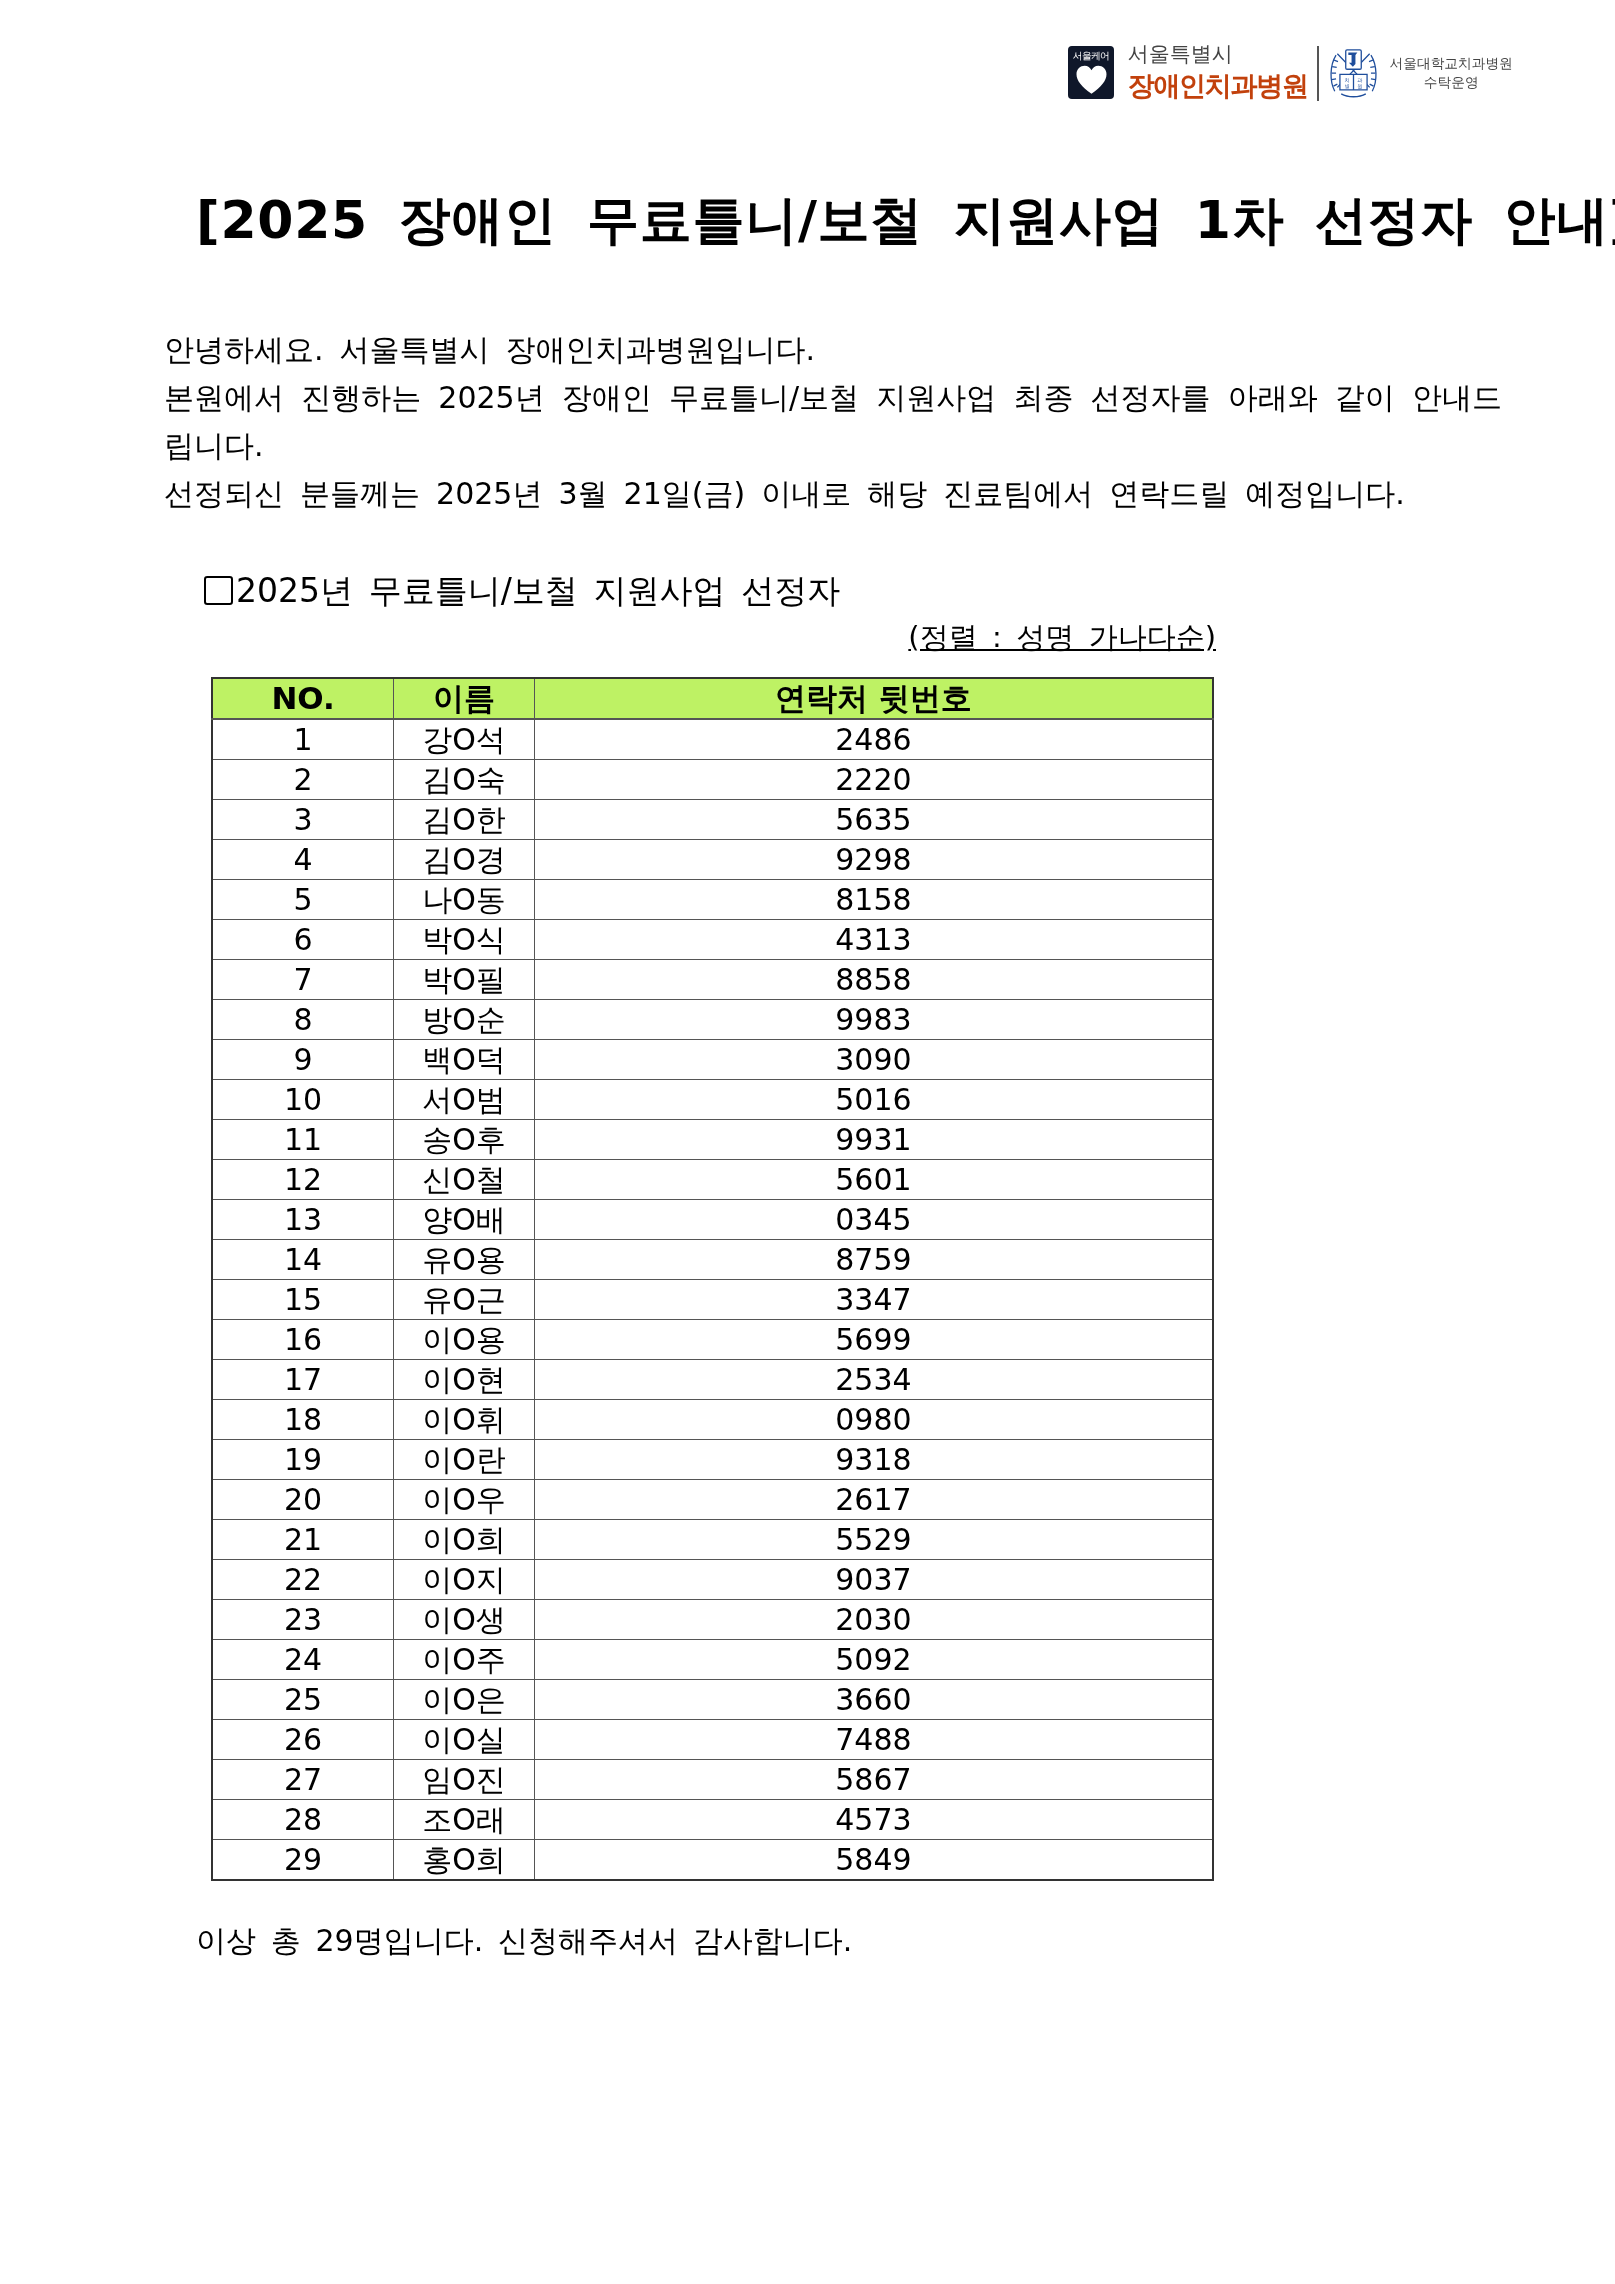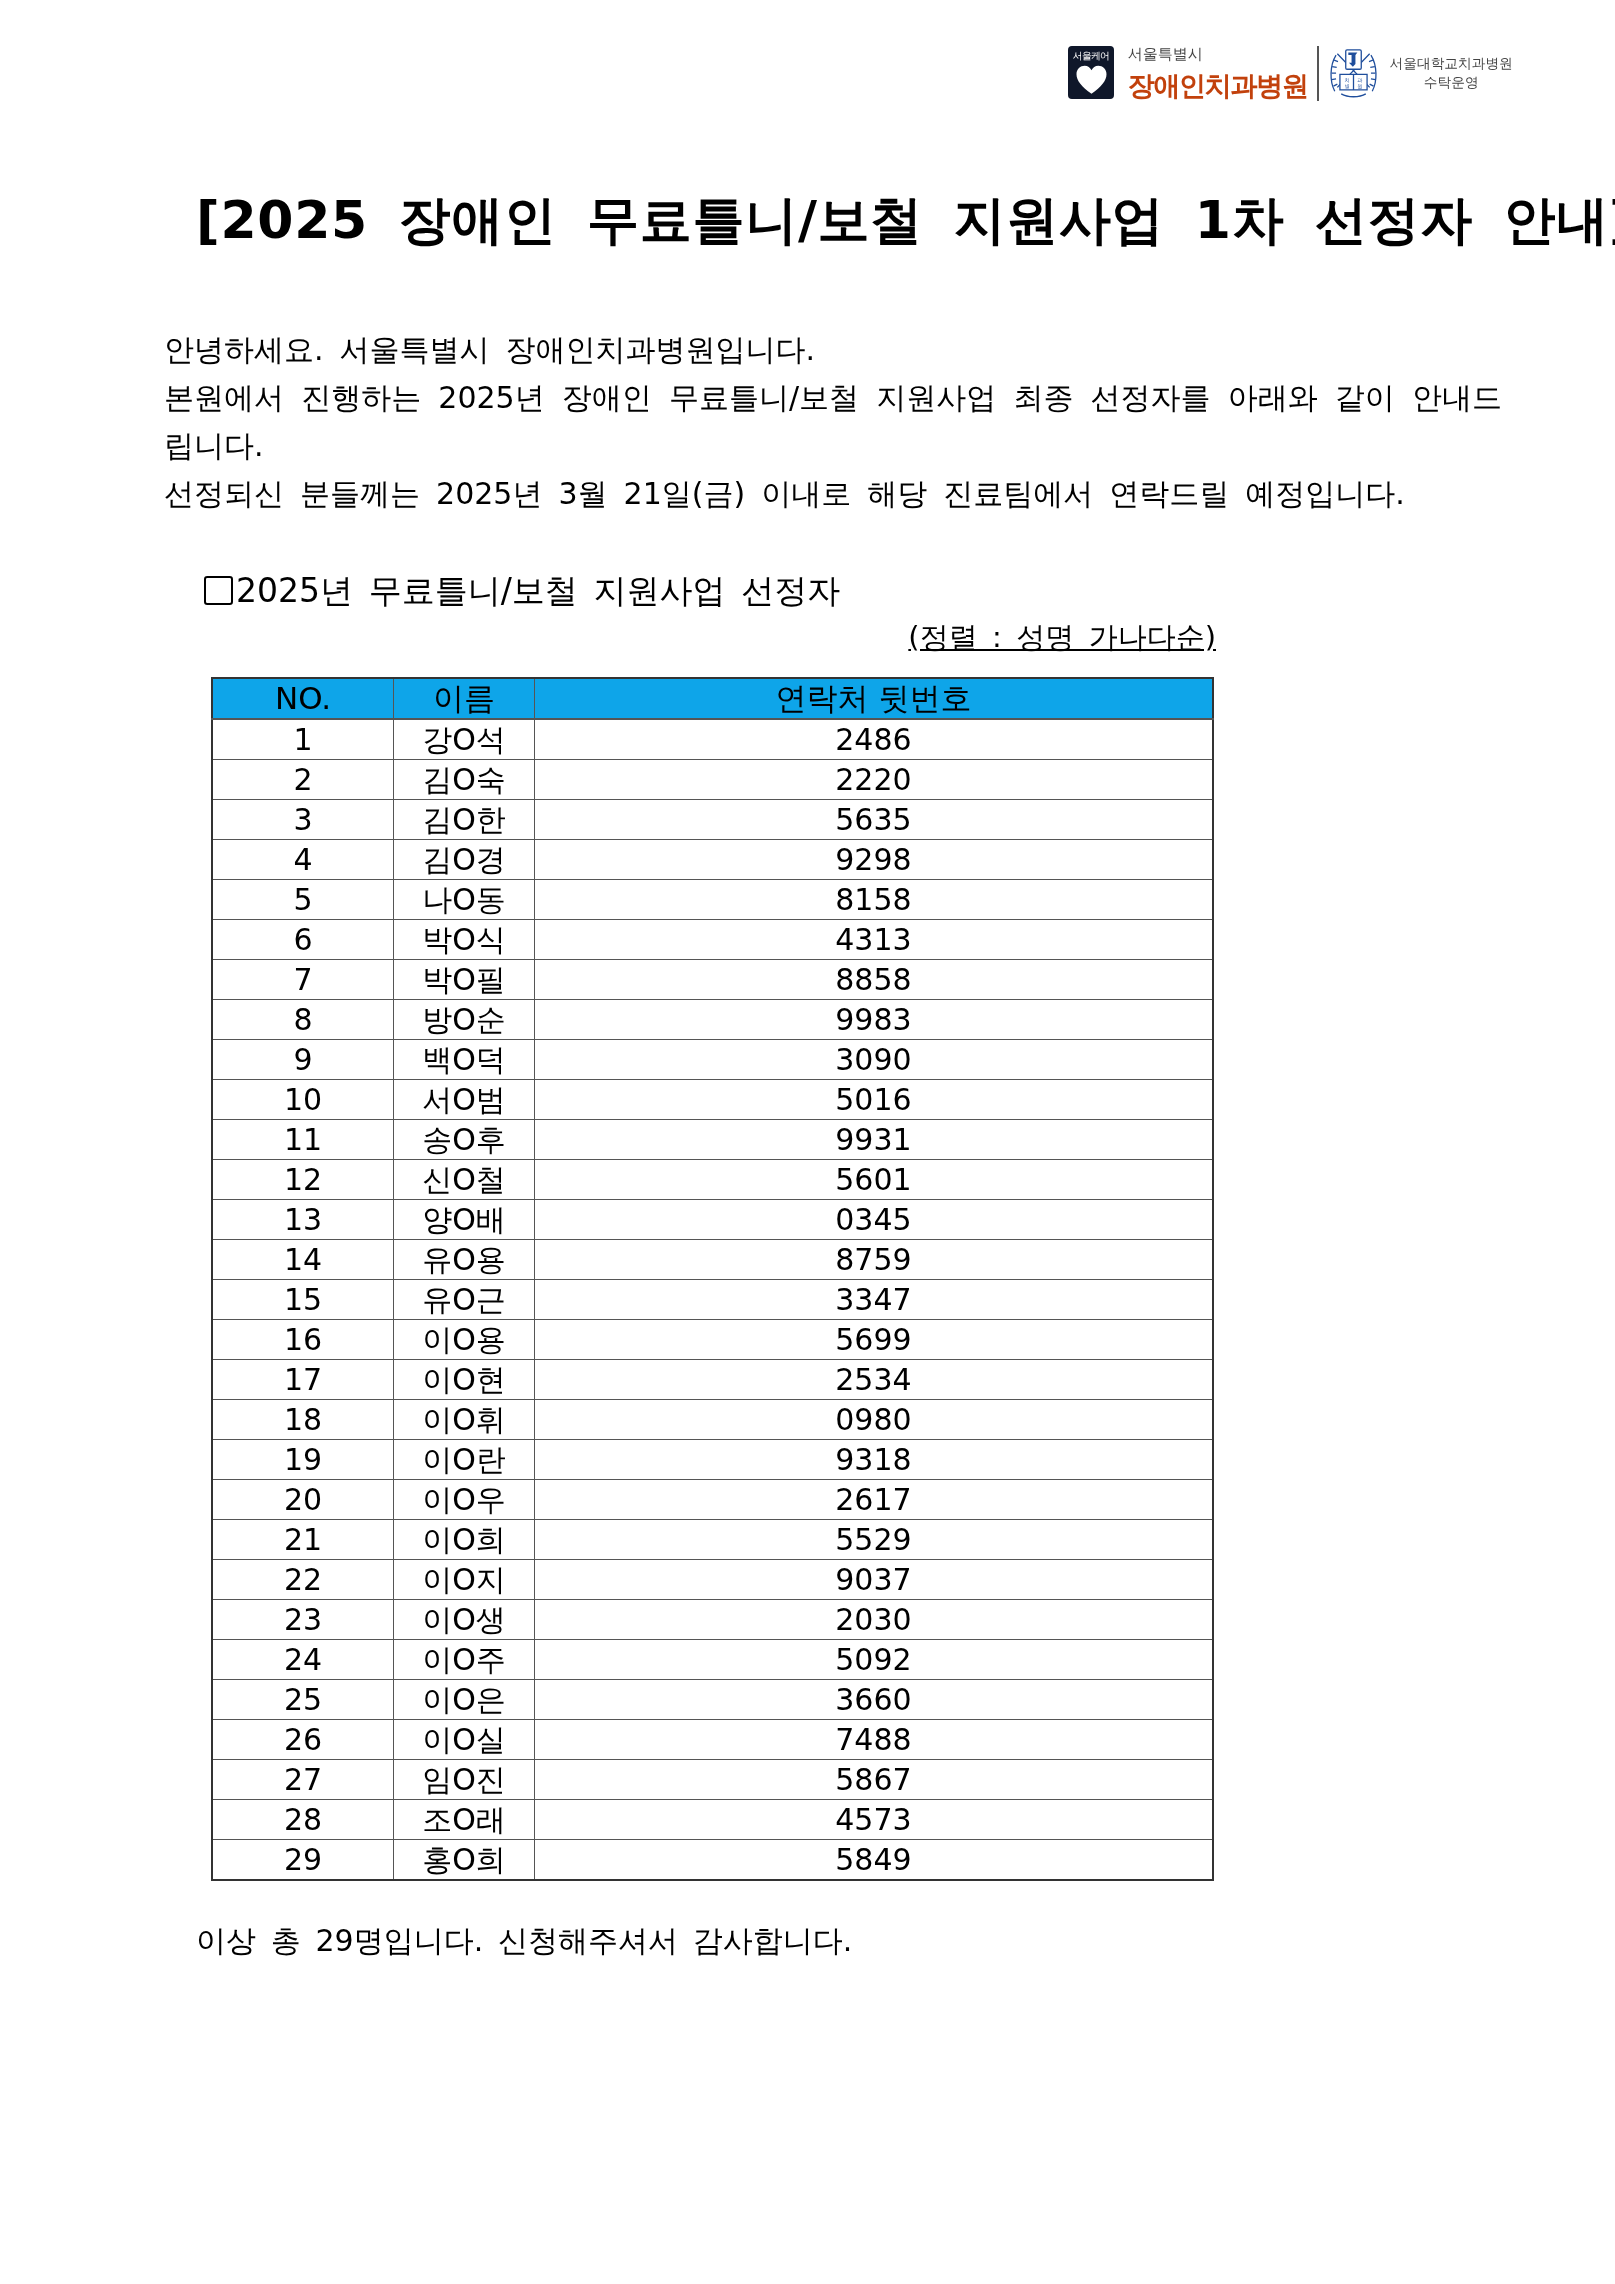--- a/index.html
+++ b/index.html
@@ -6,21 +6,21 @@
   body { width: 1616px; height: 2284px; position: relative; overflow: hidden;
          font-family: "DejaVu Sans", "Liberation Sans", sans-serif; color: #000; }
 
   
   .logo { position: absolute; left: 1068px; top: 46px; height: 55px; display: flex; align-items: stretch; }
   .badge { width: 46px; height: 53px; background: #0f172a; border-radius: 3.9px 3.9px 3.9px 3.9px;
            position: relative; display: flex; flex-direction: column; align-items: center; }
   .badge-label { color: #fff; font-size: 9.8px; margin-top: 3.9px; letter-spacing: -0.7px; white-space: nowrap; }
   .badge-heart { margin-top: 2.6px; }
   .logo-text { margin-left: 13.7px; display: flex; flex-direction: column; justify-content: space-between; }
-  .logo-sub { font-size: 15px; color: #444; line-height: 17px; white-space: nowrap; }
+  .logo-sub { font-size: 21px; color: #444; line-height: 17px; white-space: nowrap; }
   .logo-main { font-size: 27px; font-weight: bold; color: #c2410c; line-height: 31px; white-space: nowrap; letter-spacing: -1.3px; }
   .logo-divider { width: 2px; background: #555; margin-left: 9px; margin-right: 9px; }
   .emblem { width: 51px; height: 53px; }
   .snu-text { margin-left: 11px; display: flex; flex-direction: column; justify-content: center; gap: 3.9px; align-items: center; }
   .snu-line { font-size: 13.7px; color: #444; white-space: nowrap; line-height: 15.6px; }
 
   
   .title { position: absolute; left: 196px; top: 188px; width: 1225px; font-size: 52px; font-weight: bold;
            line-height: 65px; white-space: nowrap; letter-spacing: 0.7px; word-spacing: 11.7px; }
 
@@ -34,21 +34,21 @@
   .section { position: absolute; left: 204px; top: 571px; display: flex; align-items: center; }
   .checkbox { width: 29px; height: 29px; border: 2px solid #000; border-radius: 3.3px; box-sizing: border-box; }
   .section-title { margin-left: 3px; font-size: 33px; font-weight: normal; line-height: 39px; white-space: nowrap; word-spacing: 5.2px; }
 
   .sort-note { position: absolute; right: 400px; top: 618px; font-size: 29px; line-height: 39px; white-space: nowrap; word-spacing: 5.2px; text-decoration: underline; }
 
   
   table.list { position: absolute; left: 211px; top: 677px; width: 1003px; border-collapse: collapse; }
   table.list th, table.list td { border: 1.3px solid #555; text-align: center; padding: 0; }
   table.list { border: 2px solid #333; }
-  table.list th { height: 39px; background: #0ea5e9; font-size: 31px; font-weight: normal; line-height: 39px; border-bottom: 2px solid #555; }
+  table.list th { height: 39px; background: #bef264; font-size: 31px; font-weight: bold; line-height: 39px; border-bottom: 2px solid #555; }
   table.list td { height: 39px; font-size: 30px; line-height: 38px; }
   col.c-no { width: 182px; }
   col.c-name { width: 141px; }
   col.c-phone { width: 680px; }
 
   
   .footer { position: absolute; left: 196px; top: 1920px; font-size: 30px; line-height: 42px; white-space: nowrap; word-spacing: 5.2px; }
 </style>
 </head>
 <body>

